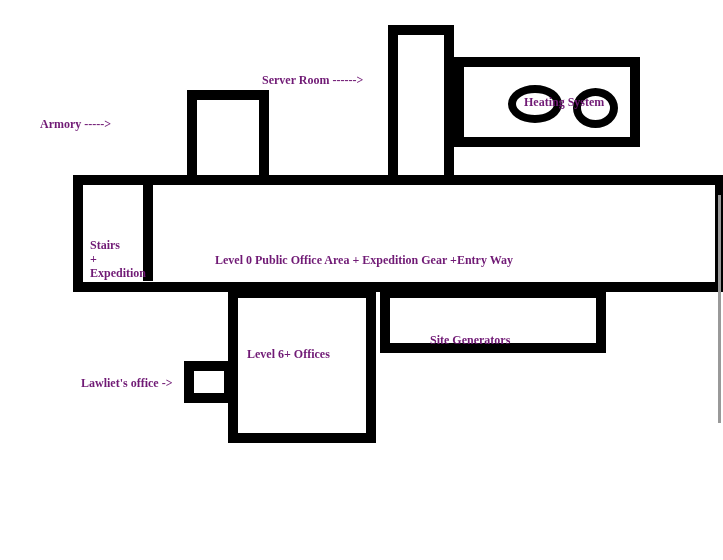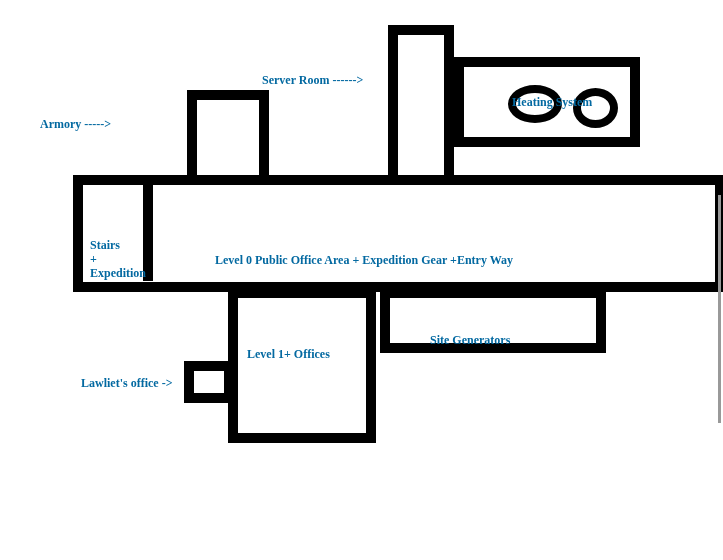--- a/index.html
+++ b/index.html
@@ -1,18 +1,18 @@
 <!DOCTYPE html>
 <html><head>
   <meta charset="utf-8">
   <style>
     html, body { margin: 0; padding: 0; background: #ffffff; }
     body { width: 723px; height: 560px; position: relative; overflow: hidden; font-family: "Liberation Serif", serif; }
     .box { position: absolute; box-sizing: border-box; border: 10px solid #000; background: #fff; }
-    .label { position: absolute; color: #0369a1; font-weight: bold; font-size: 12px; white-space: nowrap; font-family: "Liberation Serif", serif; }
+    .label { position: absolute; color: #701a75; font-weight: bold; font-size: 12px; white-space: nowrap; font-family: "Liberation Serif", serif; }
     .ring { position: absolute; box-sizing: border-box; border: 8px solid #000; border-radius: 50%; background: #fff; }
     .bar { position: absolute; background: #000; }
     .grey { position: absolute; background: #999; }
   </style>
 </head>
 <body>
 
 <div class="box" style="left:187px;top:90px;width:82px;height:96px;"></div>
 
 <div class="box" style="left:388px;top:25px;width:66px;height:160px;"></div>
@@ -28,22 +28,22 @@
 <div class="box" style="left:380px;top:288px;width:226px;height:65px;"></div>
 
 <div class="box" style="left:228px;top:288px;width:148px;height:155px;"></div>
 
 <div class="box" style="left:184px;top:361px;width:50px;height:42px;"></div>
 
 <div class="grey" style="left:718px;top:195px;width:3px;height:228px;"></div>
 
 <div class="label" style="left:40px;top:117px;">Armory -----&gt;</div>
 <div class="label" style="left:262px;top:73px;">Server Room ------&gt;</div>
-<div class="label" style="left:512px;top:95px;">Heating System</div>
+<div class="label" style="left:524px;top:95px;">Heating System</div>
 <div class="label" style="left:90px;top:214px;line-height:14px;margin-top:24px;">
   <div>Stairs</div>
   <div>+</div>
   <div>Expedition</div>
 </div>
 <div class="label" style="left:215px;top:218px;margin-top:35px;">Level 0 Public Office Area + Expedition Gear +Entry Way</div>
 <div class="label" style="left:430px;top:333px;">Site Generators</div>
-<div class="label" style="left:247px;top:347px;">Level 1+ Offices</div>
+<div class="label" style="left:247px;top:347px;">Level 6+ Offices</div>
 <div class="label" style="left:81px;top:376px;">Lawliet's office -&gt;</div>
 
 </body></html>

